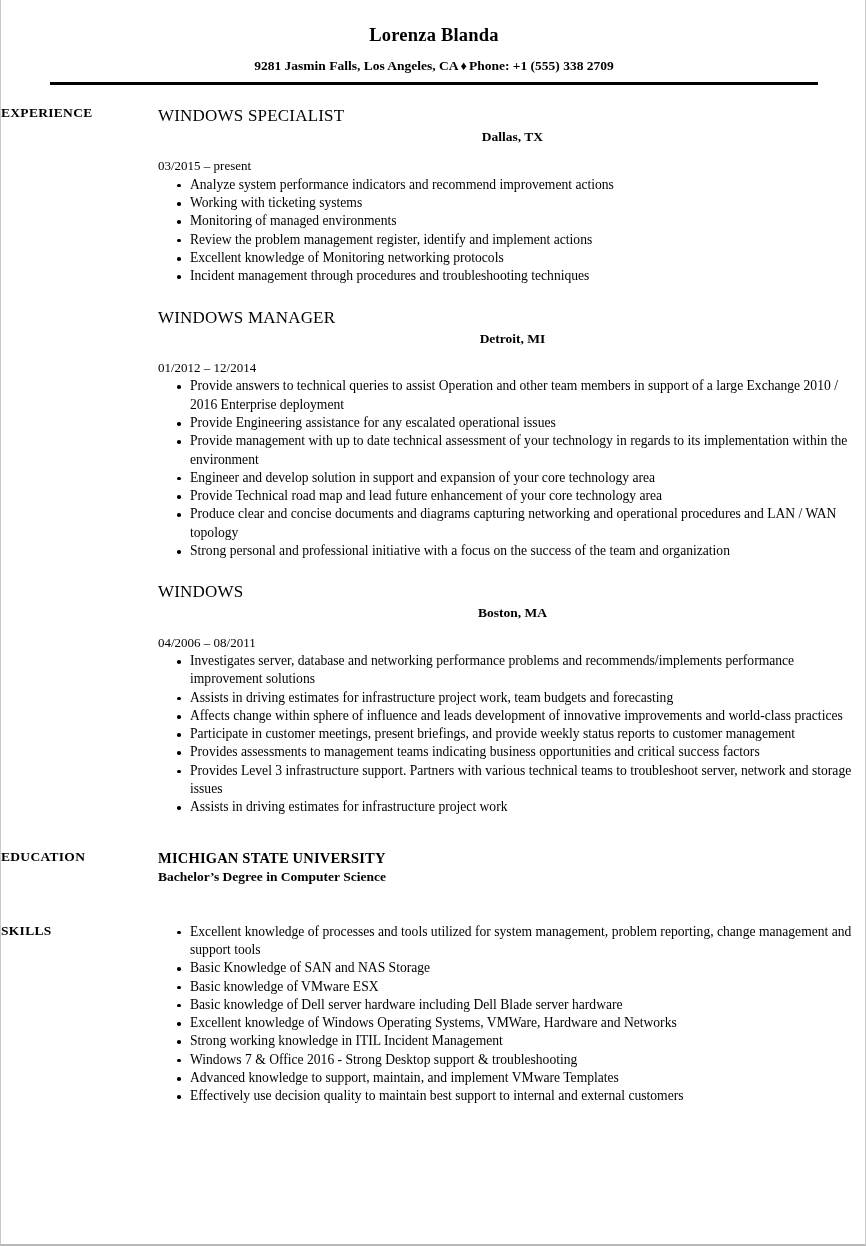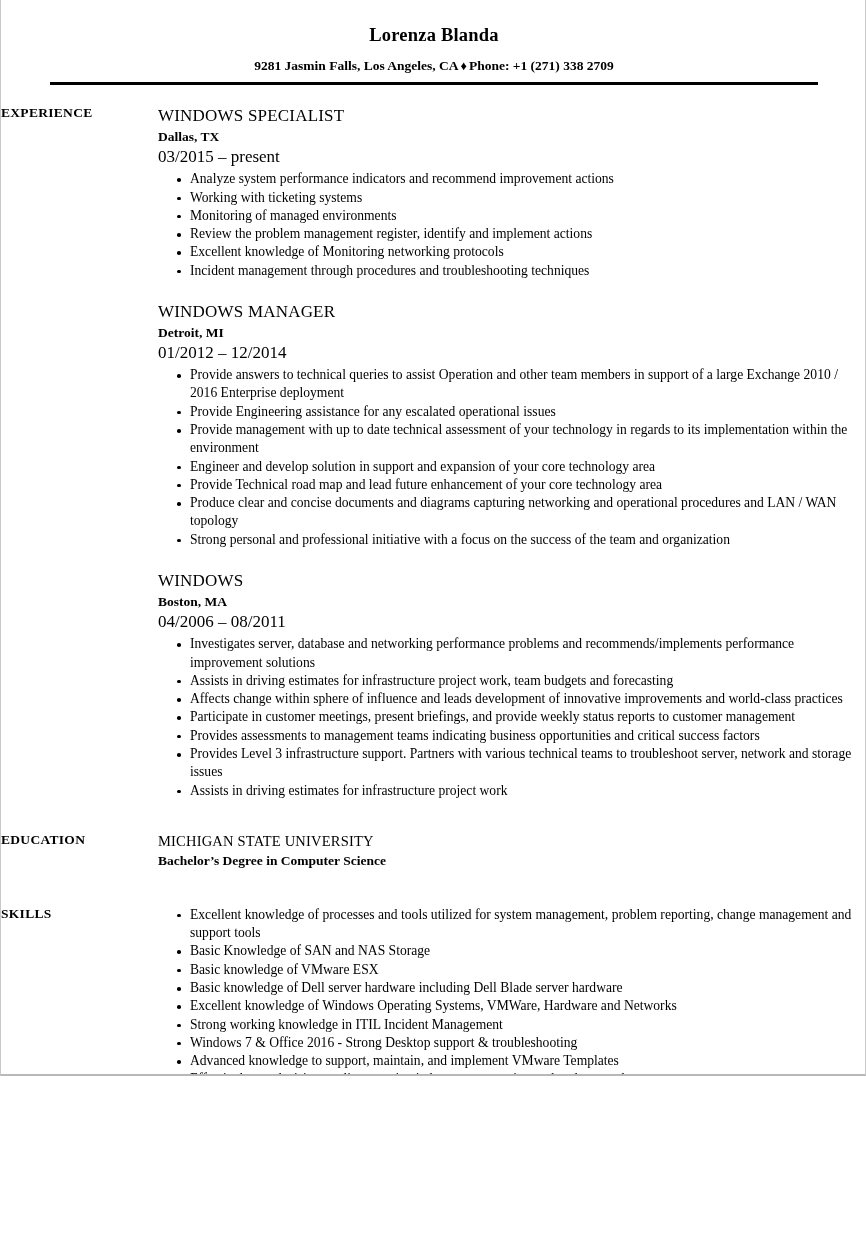--- a/index.html
+++ b/index.html
@@ -7,21 +7,21 @@
     padding: 0;
     background: #ffffff;
   }
   body {
     font-family: "Liberation Serif", "DejaVu Serif", serif;
     color: #000000;
   }
   .page {
     position: relative;
     width: 866px;
-    height: 1076px;
+    height: 1246px;
     background: #ffffff;
     box-sizing: border-box;
     border-left: 1px solid #c9c9c9;
     border-right: 1px solid #c9c9c9;
     border-bottom: 2px solid #b8b8b8;
     overflow: hidden;
   }
   .resume {
     position: absolute;
     left: 0;
@@ -90,25 +90,26 @@
     font-size: 17px;
     font-weight: normal;
     letter-spacing: 0.2px;
     line-height: 1.3;
   }
   .job-location {
     font-size: 13.5px;
     font-weight: bold;
     line-height: 1.35;
     margin-top: 1px;
+    text-align: center;
   }
   .job-dates {
-    font-size: 17px;
+    font-size: 13px;
     line-height: 1.35;
-    margin-top: 0px;
+    margin-top: 11px;
   }
 
   
   ul.bullets {
     list-style: none;
     margin: 1px 0 0 0;
     padding: 0;
   }
   ul.bullets li {
     position: relative;
@@ -124,21 +125,21 @@
     top: 8px;
     width: 3.6px;
     height: 3.6px;
     border-radius: 50%;
     background: #000000;
   }
 
   
   .edu-school {
     font-size: 14.5px;
-    font-weight: normal;
+    font-weight: bold;
     letter-spacing: 0.2px;
     line-height: 1.3;
   }
   .edu-degree {
     font-size: 13.5px;
     font-weight: bold;
     line-height: 1.35;
     margin-top: 1px;
   }
 
@@ -146,21 +147,21 @@
 </style>
 </head>
 <body>
 
 <div class="page">
   <div class="resume">
 
     <div class="hdr">
       <div class="hdr-name">Lorenza Blanda</div>
       <div class="hdr-contact">
-        <span>9281 Jasmin Falls, Los Angeles, CA</span><span class="hdr-diamond">♦</span><span>Phone: +1 (271) 338 2709</span>
+        <span>9281 Jasmin Falls, Los Angeles, CA</span><span class="hdr-diamond">♦</span><span>Phone: +1 (555) 338 2709</span>
       </div>
       <div class="rule"></div>
     </div>
 
     <div class="section" id="experience-section">
       <div class="sec-label">EXPERIENCE</div>
       <div class="sec-body">
 
         <div class="job">
           <div class="job-title">WINDOWS SPECIALIST</div>

